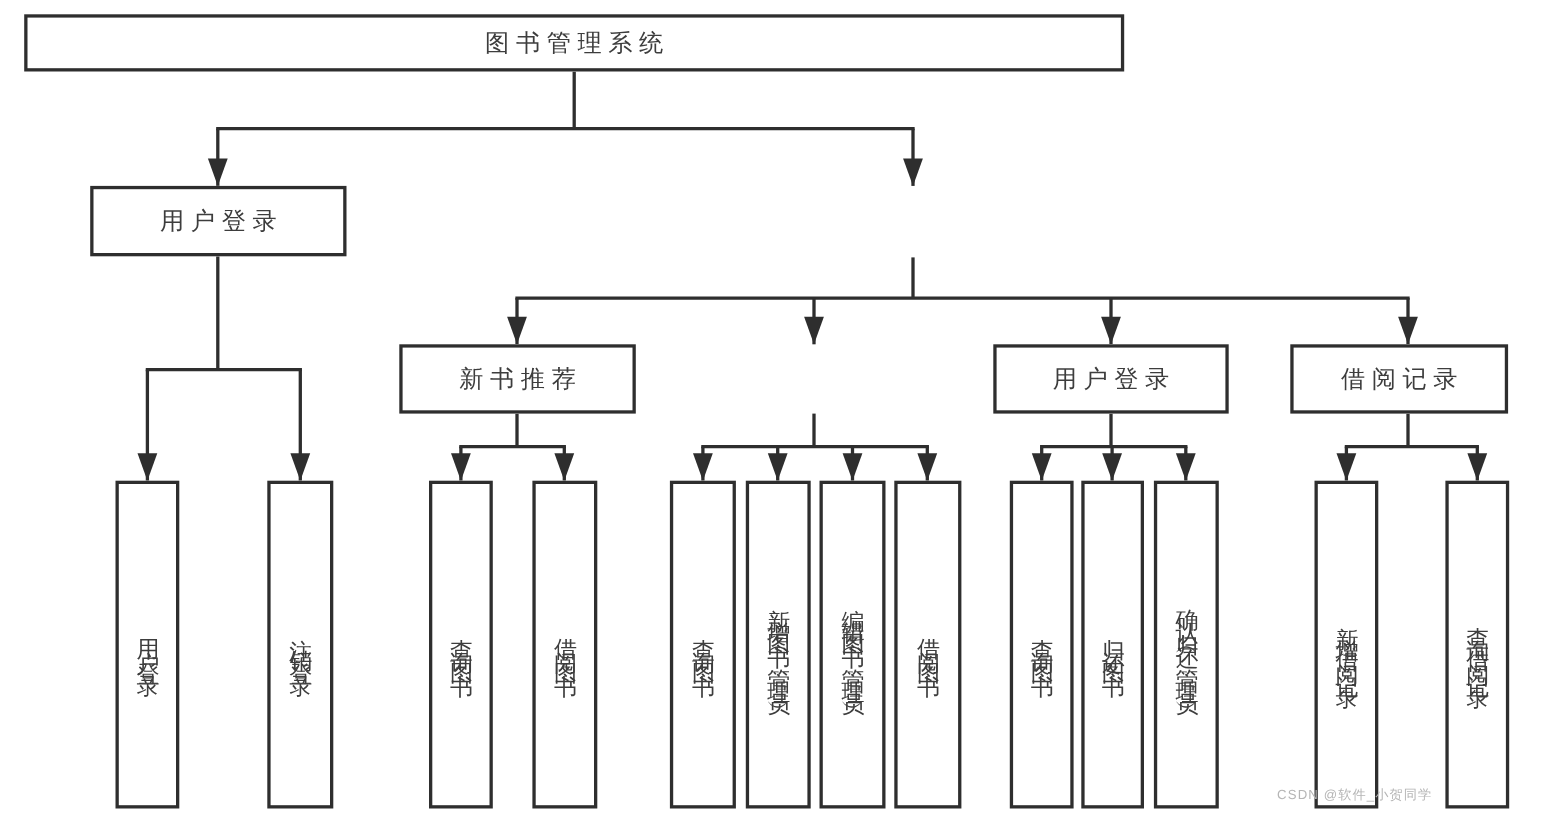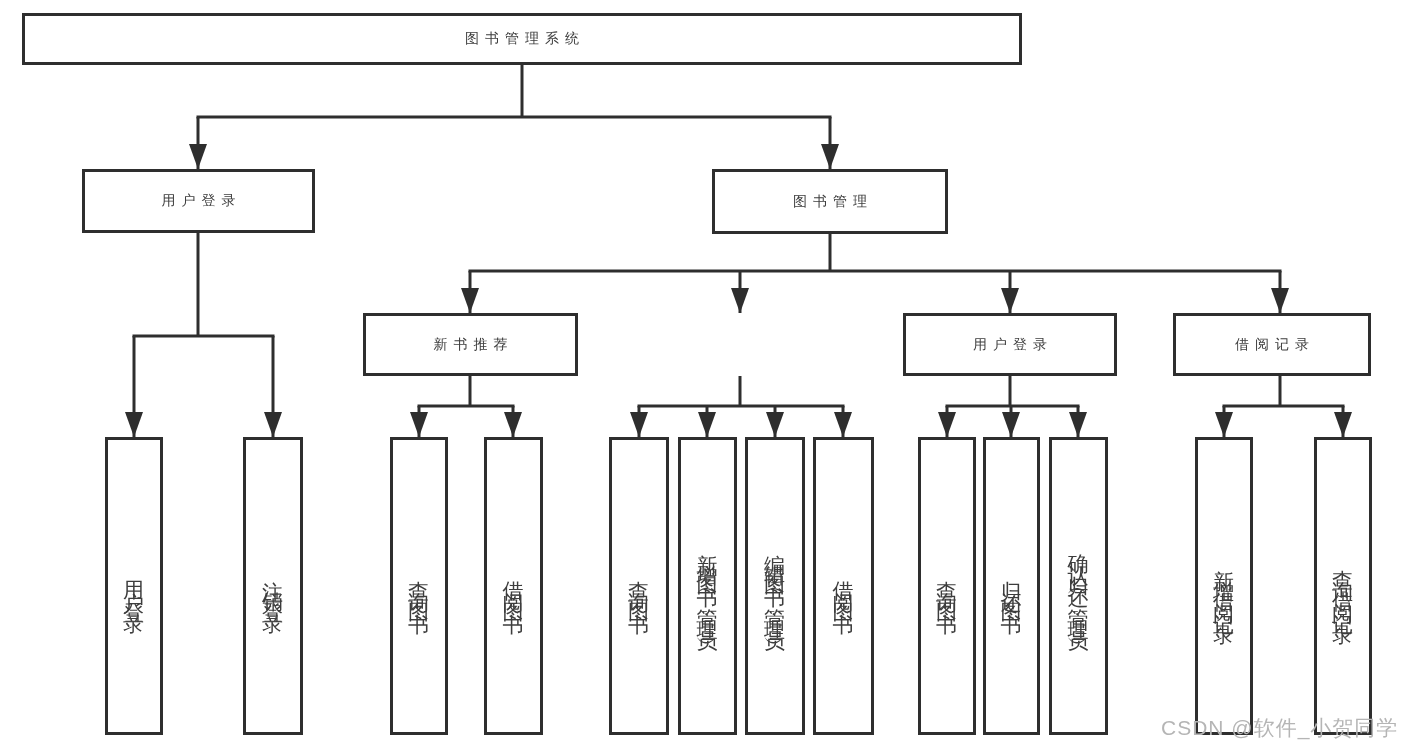--- a/index.html
+++ b/index.html
@@ -17,29 +17,29 @@
   }
   svg.connectors{position:absolute;left:0;top:0;}
   svg.connectors line{stroke:var(--line);stroke-width:3;}
   svg.connectors polygon{fill:var(--line);}
   .box{
     position:absolute;box-sizing:border-box;
     border:3px solid var(--line);background:#fff;
     display:flex;align-items:center;justify-content:center;
     color:var(--text);
   }
-  .h-label{font-size:14px;letter-spacing:6px;text-indent:6px;white-space:nowrap;color:var(--text);}
+  .h-label{font-size:22px;letter-spacing:6px;text-indent:6px;white-space:nowrap;color:var(--text);}
   .v-label{
     writing-mode:vertical-rl;
     font-size:21px;letter-spacing:11px;line-height:1.1;
     color:var(--text);white-space:nowrap;
   }
   .watermark{
     position:absolute;left:1161px;top:714px;
-    font-size:21px;letter-spacing:1px;white-space:nowrap;
+    font-size:12px;letter-spacing:1px;white-space:nowrap;
     color:var(--watermark);
     text-align:right;
   }
 </style>
 </head>
 <body>
 
 <div class="canvas">
 
   <svg class="connectors" width="1405" height="747" viewBox="0 0 1405 747">
@@ -118,23 +118,20 @@
     </g>
   </svg>
 
   <div class="box" style="left:22px;top:13px;width:1000px;height:52px">
     <span class="h-label">图书管理系统</span>
   </div>
 
   <div class="box" style="left:82px;top:169px;width:233px;height:64px">
     <span class="h-label">用户登录</span>
   </div>
-  <div class="box" style="left:712px;top:169px;width:236px;height:65px">
-    <span class="h-label">图书管理</span>
-  </div>
 
   <div class="box" style="left:363px;top:313px;width:215px;height:63px">
     <span class="h-label">新书推荐</span>
   </div>
   <div class="box" style="left:903px;top:313px;width:214px;height:63px">
     <span class="h-label">用户登录</span>
   </div>
   <div class="box" style="left:1173px;top:313px;width:198px;height:63px">
     <span class="h-label">借阅记录</span>
   </div>

